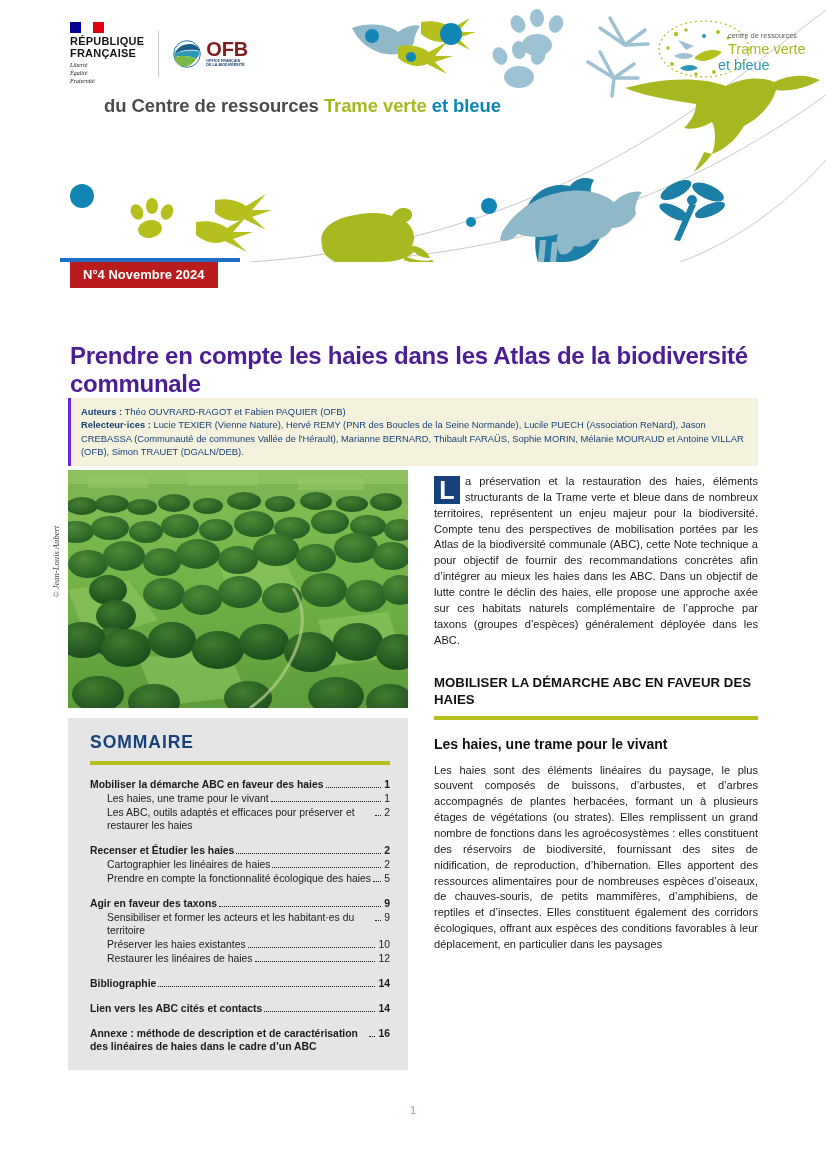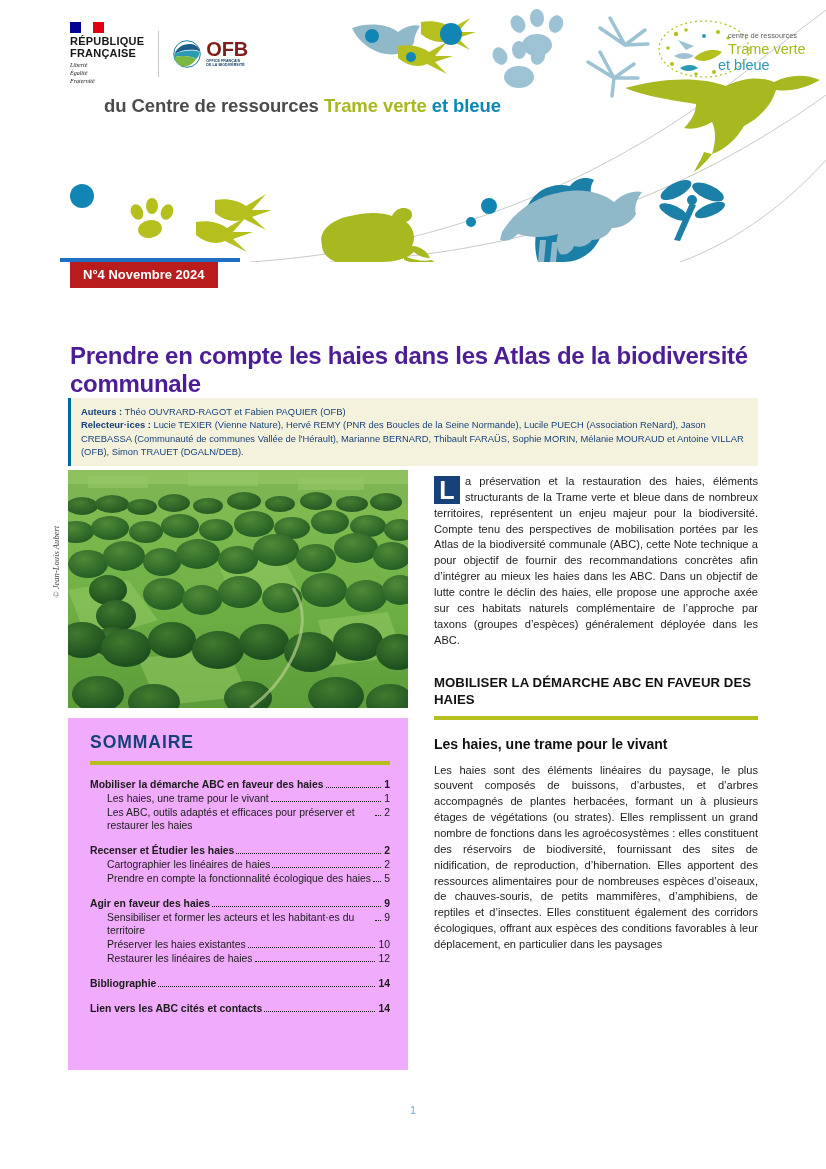--- a/index.html
+++ b/index.html
@@ -85,21 +85,21 @@
     position: absolute; left: 70px; top: 302px; width: 700px;
     font-size: 24px; font-weight: bold; color: #4c1d95;
     line-height: 1.16; letter-spacing: -0.012em; margin-top: 40px;
   }
 
   
   .authors {
     position: absolute; left: 68px; top: 398px;
     width: 690px; min-height: 62px;
     background: #f4f2dd;
-    border-left: 3px solid #0369a1;
+    border-left: 3px solid #6d28d9;
     padding: 7px 10px 8px 10px;
     font-size: 9.4px; line-height: 1.42;
     color: #16417a;
   }
   .authors b { font-weight: bold; }
 
   
   .photo-wrap { position: absolute; left: 68px; top: 470px; width: 340px; height: 238px; }
   .photo { width: 100%; height: 100%; display: block; }
   .credit {
@@ -107,21 +107,21 @@
     transform: rotate(-90deg); transform-origin: 0 0;
     font-family: "Liberation Serif", serif;
     font-style: italic;
     font-size: 8.6px; color: #3c3c3c; white-space: nowrap;
   }
 
   
   .sommaire {
     position: absolute; left: 68px; top: 718px;
     width: 340px; height: 352px;
-    background: #f0abfc;
+    background: #e5e5e5;
     padding: 14px 18px 10px 22px;
   }
   .somm-title {
     font-size: 17.5px; font-weight: bold; color: #16417a;
     letter-spacing: 0.055em; margin-bottom: 8px;
   }
   .somm-rule { height: 4px; background: #b5c01f; margin-bottom: 13px; }
   .toc { font-size: 10.4px; color: #1b1b1b; }
   .toc-group { margin-bottom: 11px; }
   .toc-group:last-child { margin-bottom: 0; }
@@ -505,21 +505,21 @@
           <span class="pg">2</span>
         </div>
         <div class="toc-row toc-sub">
           <span class="lbl">Prendre en compte la fonctionnalité écologique des haies</span>
           <span class="dots"></span>
           <span class="pg">5</span>
         </div>
       </div>
       <div class="toc-group">
         <div class="toc-row toc-main">
-          <span class="lbl">Agir en faveur des haies</span>
+          <span class="lbl">Agir en faveur des taxons</span>
           <span class="dots"></span>
           <span class="pg">9</span>
         </div>
         <div class="toc-row toc-sub">
           <span class="lbl">Sensibiliser et former les acteurs et les habitant·es du territoire</span>
           <span class="dots"></span>
           <span class="pg">9</span>
         </div>
         <div class="toc-row toc-sub">
           <span class="lbl">Préserver les haies existantes</span>
@@ -537,20 +537,27 @@
           <span class="lbl">Bibliographie</span>
           <span class="dots"></span>
           <span class="pg">14</span>
         </div>
       </div>
       <div class="toc-group">
         <div class="toc-row toc-main">
           <span class="lbl">Lien vers les ABC cités et contacts</span>
           <span class="dots"></span>
           <span class="pg">14</span>
+        </div>
+      </div>
+      <div class="toc-group">
+        <div class="toc-row toc-main">
+          <span class="lbl">Annexe : méthode de description et de caractérisation des linéaires de haies dans le cadre d’un ABC</span>
+          <span class="dots"></span>
+          <span class="pg">16</span>
         </div>
       </div>
     </div>
 </div>
 
 <div class="rightcol">
   <div class="intro">
     <span class="dropcap">L</span><span>a préservation et la restauration des haies, éléments structurants de la Trame verte et bleue dans de nombreux territoires, représentent un enjeu majeur pour la biodiversité. Compte tenu des perspectives de mobilisation portées par les Atlas de la biodiversité communale (ABC), cette Note technique a pour objectif de fournir des recommandations concrètes afin d’intégrer au mieux les haies dans les ABC. Dans un objectif de lutte contre le déclin des haies, elle propose une approche axée sur ces habitats naturels complémentaire de l’approche par taxons (groupes d’espèces) généralement déployée dans les ABC.</span>
   </div>
 

